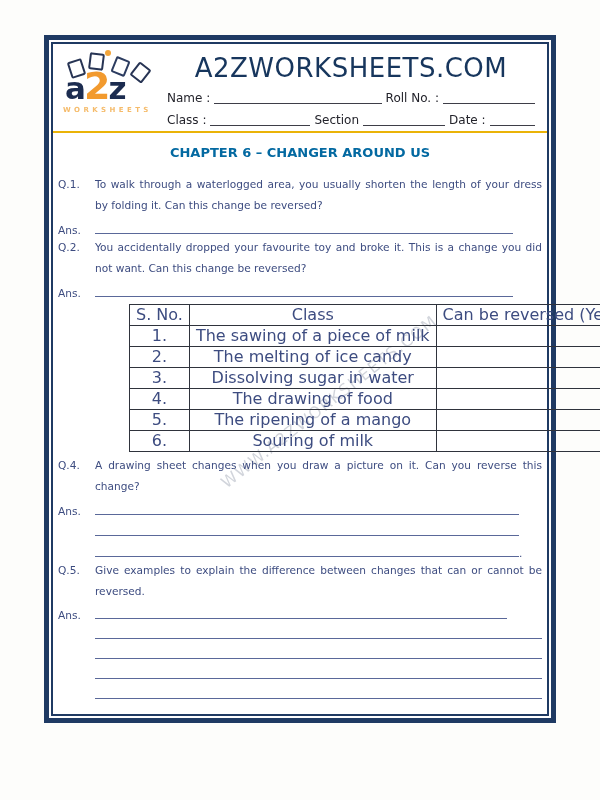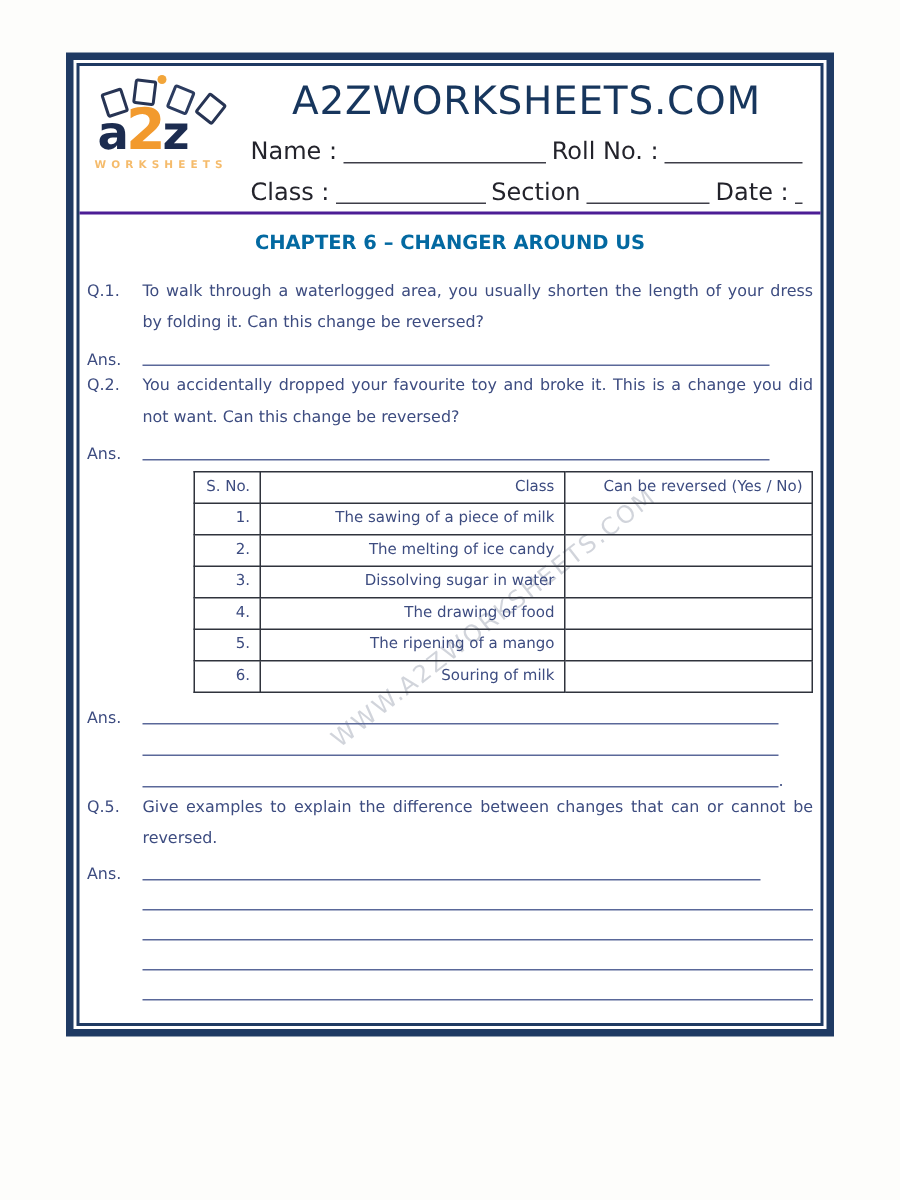--- a/index.html
+++ b/index.html
@@ -14,21 +14,21 @@
     margin: 35px auto 0;
     background: #ffffff;
     border: 5px solid #1f3a63;
     padding: 2px;
   }
   .page-inner { border: 2px solid #1f3a63; background: #fff; }
 
   
   .header {
     display: flex;
-    border-bottom: 2px solid #4c1d95;
+    border-bottom: 2px solid #eab308;
     padding: 8px 10px 4px 8px;
   }
   .logo { position: relative; width: 100px; height: 72px; flex: none; }
   .paper {
     position: absolute; width: 15px; height: 17px;
     background: #fff; border: 2px solid #273454; border-radius: 2px;
   }
   .p1 { left: 8px;  top: 8px;  transform: rotate(-18deg); }
   .p2 { left: 28px; top: 1px;  transform: rotate(7deg); }
   .p3 { left: 52px; top: 6px;  transform: rotate(22deg); border-color:#2c3c60; }
@@ -46,21 +46,21 @@
     font-size: 7px; font-weight: bold; letter-spacing: 3.4px;
     color: #f2a53a; opacity: .75; white-space: nowrap;
   }
   .header-right { flex: 1; padding: 0 2px 0 6px; }
   .site-title {
     text-align: center; font-size: 26px; font-weight: normal;
     color: #17365d; letter-spacing: .5px; margin-top: 1px;
   }
   .frow {
     display: flex; align-items: flex-end;
-    margin-top: 8px; font-size: 16px; color: #23232b; text-align: center;
+    margin-top: 8px; font-size: 12px; color: #23232b; text-align: center;
   }
   .frow > * + * { margin-left: 4px; }
   .flabel { white-space: pre; flex: none; }
   .fline { border-bottom: 1.3px solid #3e3e48; height: 12px; margin-bottom: 1px; }
   .grow { flex: 1; }
   .w92 { width: 92px; } .w100 { width: 100px; } .w82 { width: 82px; }
 
   
   .content {
     position: relative;
@@ -91,22 +91,22 @@
   .w412 { width: 412px; } .w448 { width: 448px; }
 
   
   .ctable {
     position: relative; z-index: 1;
     border-collapse: collapse; margin: 4px 0 3px 71px;
     table-layout: fixed;
   }
   .ctable th, .ctable td {
     border: 1.5px solid #2f333c;
-    font-size: 10px; font-weight: normal; color: #3d4c80;
-    text-align: right; padding: 2px 6px 3px; height: 15px; line-height: 15px;
+    font-size: 16px; font-weight: normal; color: #3d4c80;
+    text-align: center; padding: 2px 6px 3px; height: 15px; line-height: 15px;
     background: transparent; overflow: hidden; white-space: nowrap;
   }
   .col-sno { width: 44px; } .col-change { width: 211px; } .col-rev { width: 169px; }
 </style>
 </head>
 <body>
 
 <div class="page">
   <div class="page-inner">
 
@@ -208,20 +208,24 @@
           </tr>
           <tr>
             <td>6.</td>
             <td>Souring of milk</td>
             <td></td>
           </tr>
         </tbody>
       </table>
 
       <div class="qblock">
+        <div class="qrow">
+          <span class="qlabel">Q.4.</span>
+          <span class="qtext">A drawing sheet changes when you draw a picture on it. Can you reverse this change?</span>
+        </div>
         <div class="ansrow">
           <span class="anslabel">Ans.</span>
           <span class="aline w424"></span>
         </div>
         <div class="ansrow">
           <span class="anslabel"></span>
           <span class="aline w424"></span>
         </div>
         <div class="ansrow">
           <span class="anslabel"></span>

